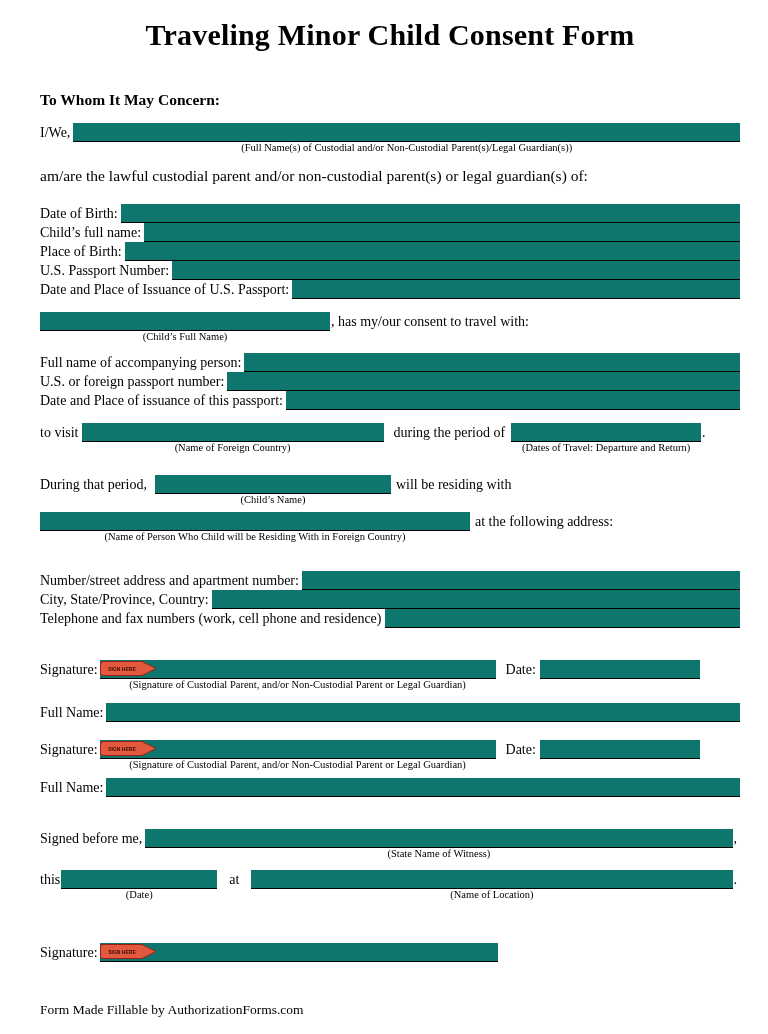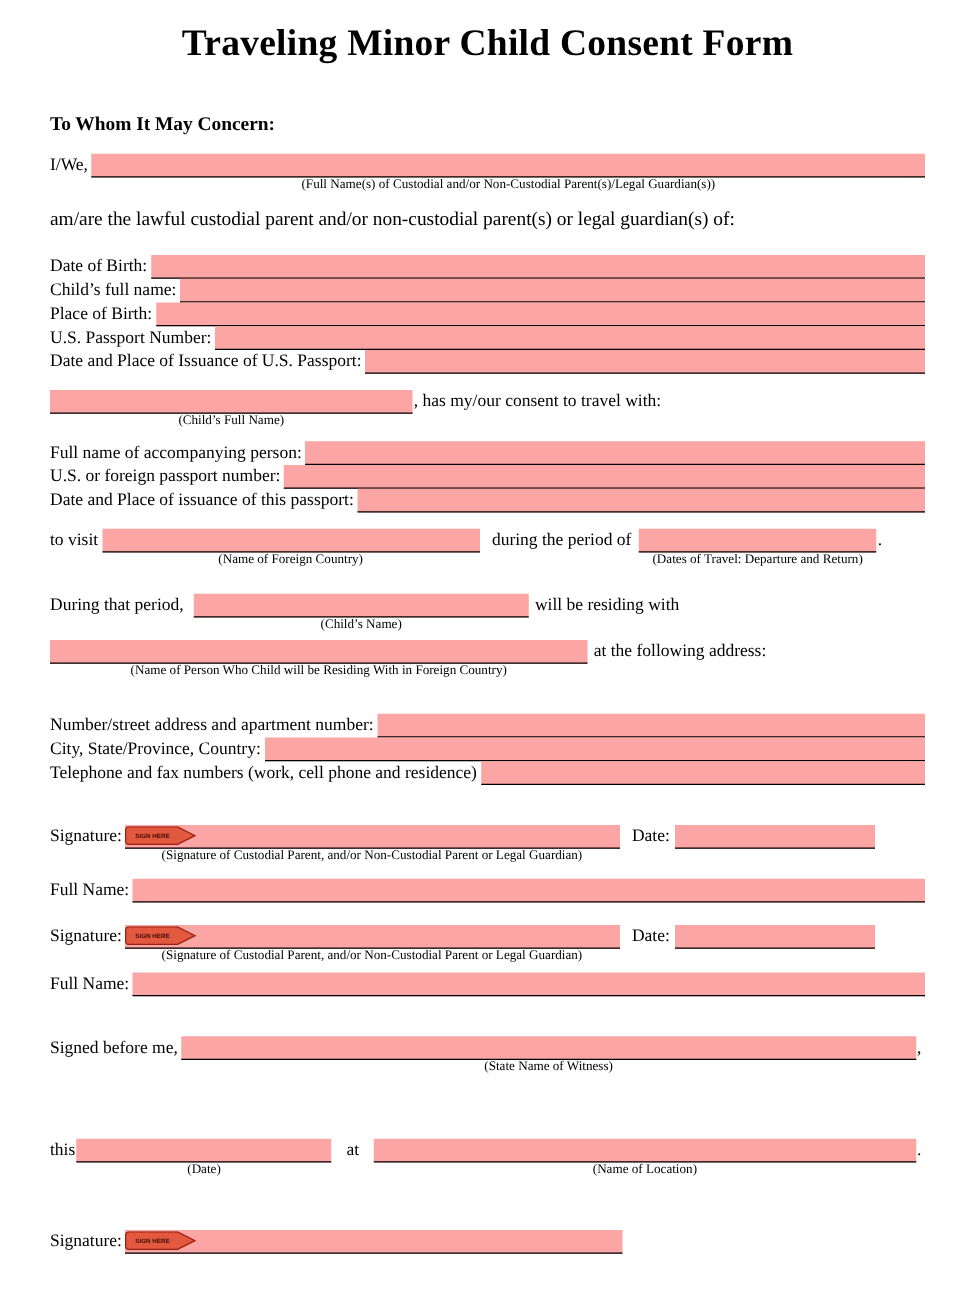--- a/index.html
+++ b/index.html
@@ -29,21 +29,21 @@
     font-size: 14px;
     line-height: 19px;
     white-space: nowrap;
     margin-right: 3px;
   }
   .suffix { margin-left: 5px; margin-right: 0; }
   .tight { margin-left: 1px; }
   .fld {
     position: relative;
     height: 19px;
-    background: #fca5a5;
+    background: #0f766e;
     border-bottom: 1px solid #000000;
   }
   .fld.flex { flex: 1; }
   .cap {
     position: absolute;
     top: 100%;
     left: 0;
     right: 0;
     margin-top: 1px;
     text-align: center;
@@ -133,21 +133,21 @@
     </div>
     <span class="lbl" style="margin-left:10px;margin-right:6px;">during the period of</span>
     <div class="fld" style="width:190px;">
       <span class="cap">(Dates of Travel: Departure and Return)</span>
     </div>
     <span class="lbl tight">.</span>
   </div>
 
   <div class="row" style="margin-top:33px;">
     <span class="lbl">During that period,</span>
-    <div class="fld" style="width:268px;margin-left:5px;">
+    <div class="fld" style="width:236px;margin-left:5px;">
       <span class="cap">(Child’s Name)</span>
     </div>
     <span class="lbl suffix">will be residing with</span>
   </div>
 
   <div class="row" style="margin-top:18px;">
     <div class="fld" style="width:430px;">
       <span class="cap">(Name of Person Who Child will be Residing With in Foreign Country)</span>
     </div>
     <span class="lbl suffix">at the following address:</span>
@@ -207,21 +207,21 @@
   <div class="row" style="margin-top:32px;">
     <span class="lbl">Signed before me,</span>
     <div class="fld flex">
       <span class="cap">(State Name of Witness)</span>
     </div>
     <span class="lbl tight">,</span>
   </div>
 
   <div class="row" style="margin-top:22px;">
     <span class="lbl" style="margin-right:1px;">this</span>
-    <div class="fld" style="width:204px;margin-top:41px;">
+    <div class="fld" style="width:156px;">
       <span class="cap">(Date)</span>
     </div>
     <span class="lbl" style="margin-left:12px;margin-right:12px;">at</span>
     <div class="fld flex">
       <span class="cap">(Name of Location)</span>
     </div>
     <span class="lbl tight">.</span>
   </div>
 
   <div class="row" style="margin-top:54px;">

